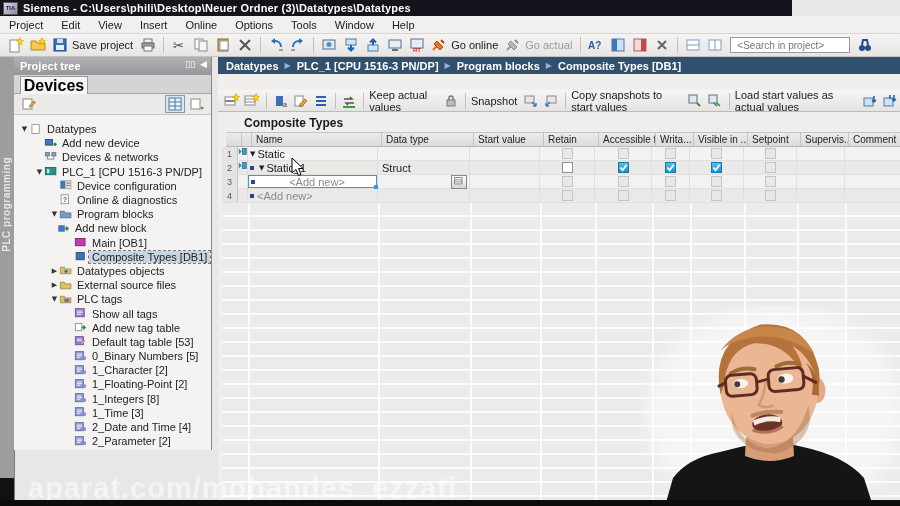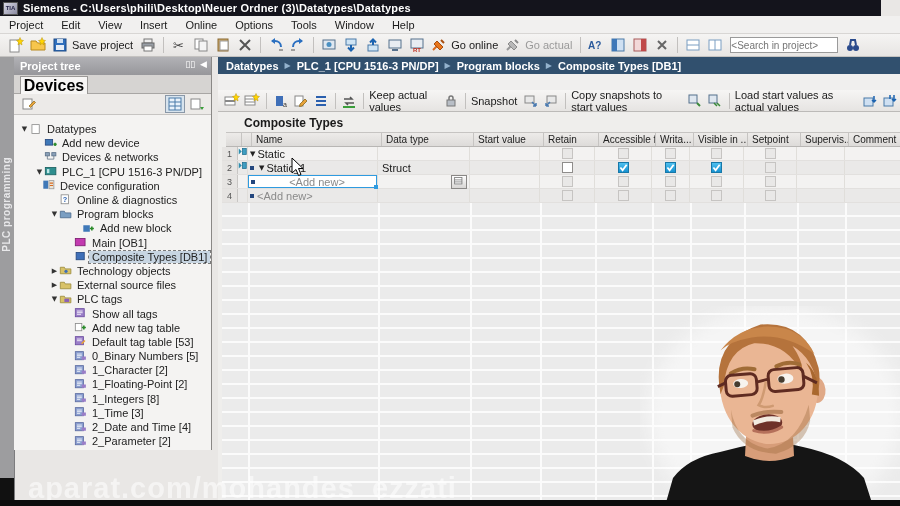--- a/index.html
+++ b/index.html
@@ -1,34 +1,34 @@
 <!DOCTYPE html>
 <html><head>
 <meta charset="utf-8">
 <style>
   html,body{margin:0;padding:0;}
   body{width:900px;height:506px;overflow:hidden;font-family:"Liberation Sans","DejaVu Sans",sans-serif;background:#e9e7e5;position:relative;}
   #app{position:absolute;left:0;top:0;width:900px;height:506px;}
 
   
-  .titlebar{position:absolute;left:0;top:0;width:881px;height:16px;background:#14141c;display:flex;align-items:center;color:#fff;}
+  .titlebar{position:absolute;left:0;top:0;width:792px;height:16px;background:#14141c;display:flex;align-items:center;color:#fff;}
   .app-icon{width:13px;height:11px;margin:0 5px 0 3px;background:linear-gradient(135deg,#d8d8e6,#8a8aa0);color:#26264a;font-size:6px;font-weight:bold;display:flex;align-items:center;justify-content:center;border:1px solid #555;}
   .title-text{font-size:11px;font-weight:bold;letter-spacing:.2px;}
 
   
   .menubar{position:absolute;left:0;top:16px;width:900px;height:17px;background:#f1f0ef;display:flex;align-items:center;border-bottom:1px solid #d8d6d4;}
   .menu-item{font-size:11px;color:#1a1a1a;padding:1px 9px;cursor:default;}
 
   
   .toolbar{position:absolute;left:0;top:34px;width:900px;height:23px;background:linear-gradient(#f5f4f3,#e7e5e3);display:flex;align-items:center;padding-left:5px;box-sizing:border-box;border-bottom:1px solid #c4c2c0;}
   .tb-icon{width:18px;height:18px;display:flex;align-items:center;justify-content:center;margin:0 1px;border:1px solid transparent;}
   .tb-label{font-size:11px;color:#1a1a1a;margin:0 4px 0 1px;}
   .tb-label.dim{color:#9a9a9a;}
   .tsep{width:1px;height:16px;background:#c2c0be;margin:0 4px;}
-  .search-input{width:106px;height:14px;font-size:10px;color:#888;border:1px solid #9a9a9a;background:#fff;padding:0 0;margin:0 4px;font-family:"Liberation Sans",sans-serif;}
+  .search-input{width:106px;height:14px;font-size:10px;color:#888;border:1px solid #9a9a9a;background:#fff;padding:0 6px;margin:0 4px;font-family:"Liberation Sans",sans-serif;}
 
   
   .left-strip{position:absolute;left:0;top:57px;width:14px;height:449px;background:#9d9d9f;border-right:1px solid #7c7c7e;}
   .left-strip .vlabel{position:absolute;top:100px;left:1px;writing-mode:vertical-rl;transform:rotate(180deg);font-size:10px;font-weight:bold;color:#e8e8ea;letter-spacing:.5px;}
   .left-strip .strip-bottom{position:absolute;left:0;bottom:0;width:14px;height:28px;background:#111;}
 
   
   .tree-panel{position:absolute;left:14px;top:57px;width:198px;height:393px;background:#f4f3f2;border-right:1px solid #8a8886;box-sizing:border-box;}
   .tree-header{height:18px;background:linear-gradient(#b2b2b6,#97979b);display:flex;align-items:center;color:#fff;font-size:11px;font-weight:bold;padding-left:6px;position:relative;}
   .tree-header .hicons{position:absolute;right:4px;top:2px;display:flex;gap:5px;}
@@ -334,21 +334,21 @@
         <div class="tree-row" style="padding-left: 21px;">
           <span class="exp">▼</span>
           <span class="ticon">
             <svg width="14" height="13" viewBox="0 0 16 16">
               <rect x="1" y="3" width="13" height="9" fill="#2e8e8e" stroke="#1a5f5f"></rect>
               <rect x="3" y="5" width="3" height="5" fill="#bfe8e8"></rect>
             </svg>
           </span>
           <span class="tlabel">PLC_1 [CPU 1516-3 PN/DP]</span>
         </div>
-        <div class="tree-row" style="padding-left: 19px;">
+        <div class="tree-row" style="padding-left: 36px;">
           <span class="exp"></span>
           <span class="ticon">
             <svg width="14" height="13" viewBox="0 0 16 16">
               <rect x="1" y="2" width="6" height="10" fill="#3f78b8"></rect>
               <rect x="8" y="2" width="6" height="10" fill="#e8e4da" stroke="#999"></rect>
               <path d="M9 5h4M9 8h4" stroke="#d96a1e" stroke-width="1.5"></path>
             </svg>
           </span>
           <span class="tlabel">Device configuration</span>
         </div>
@@ -364,21 +364,21 @@
         </div>
         <div class="tree-row" style="padding-left: 36px;">
           <span class="exp">▼</span>
           <span class="ticon">
             <svg width="14" height="13" viewBox="0 0 16 16">
               <path d="M1 4h5l1 2h7v6H1z" fill="#7a9ec2" stroke="#4a6a8c"></path>
             </svg>
           </span>
           <span class="tlabel">Program blocks</span>
         </div>
-        <div class="tree-row" style="padding-left: 59px;">
+        <div class="tree-row" style="padding-left: 34px;">
           <span class="exp"></span>
           <span class="ticon">
             <svg width="14" height="13" viewBox="0 0 16 16">
               <rect x="1" y="4" width="8" height="8" fill="#3f78b8"></rect>
               <path d="M9 8h5M11.5 5.5v5" stroke="#2a8a2a" stroke-width="2"></path>
             </svg>
           </span>
           <span class="tlabel">Add new block</span>
         </div>
         <div class="tree-row" style="padding-left: 51px;">
@@ -400,21 +400,21 @@
           <span class="tlabel">Composite Types [DB1]</span>
         </div>
         <div class="tree-row" style="padding-left: 36px;">
           <span class="exp">▶</span>
           <span class="ticon">
             <svg width="14" height="13" viewBox="0 0 16 16">
               <path d="M1 4h5l1 2h7v6H1z" fill="#d8c268" stroke="#9a8a3a"></path>
               <circle cx="8" cy="9" r="2" fill="#3f6fb8"></circle>
             </svg>
           </span>
-          <span class="tlabel">Technology objects</span>
+          <span class="tlabel">Datatypes objects</span>
         </div>
         <div class="tree-row" style="padding-left: 36px;">
           <span class="exp">▶</span>
           <span class="ticon">
             <svg width="14" height="13" viewBox="0 0 16 16">
               <path d="M1 4h5l1 2h7v6H1z" fill="#d8c268" stroke="#9a8a3a"></path>
             </svg>
           </span>
           <span class="tlabel">External source files</span>
         </div>

